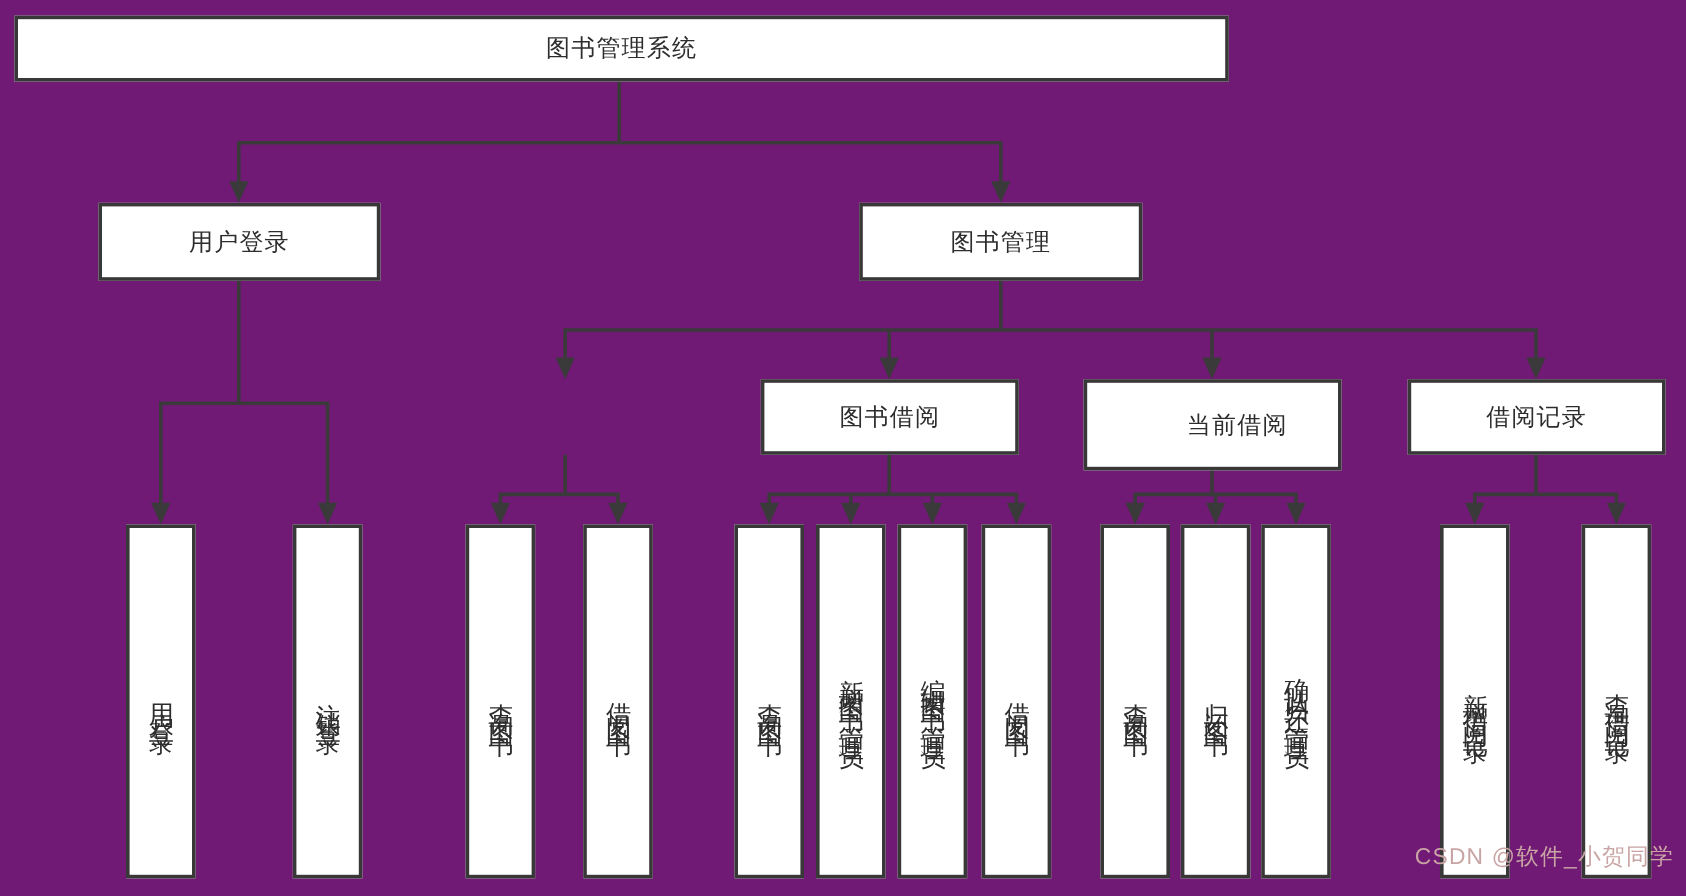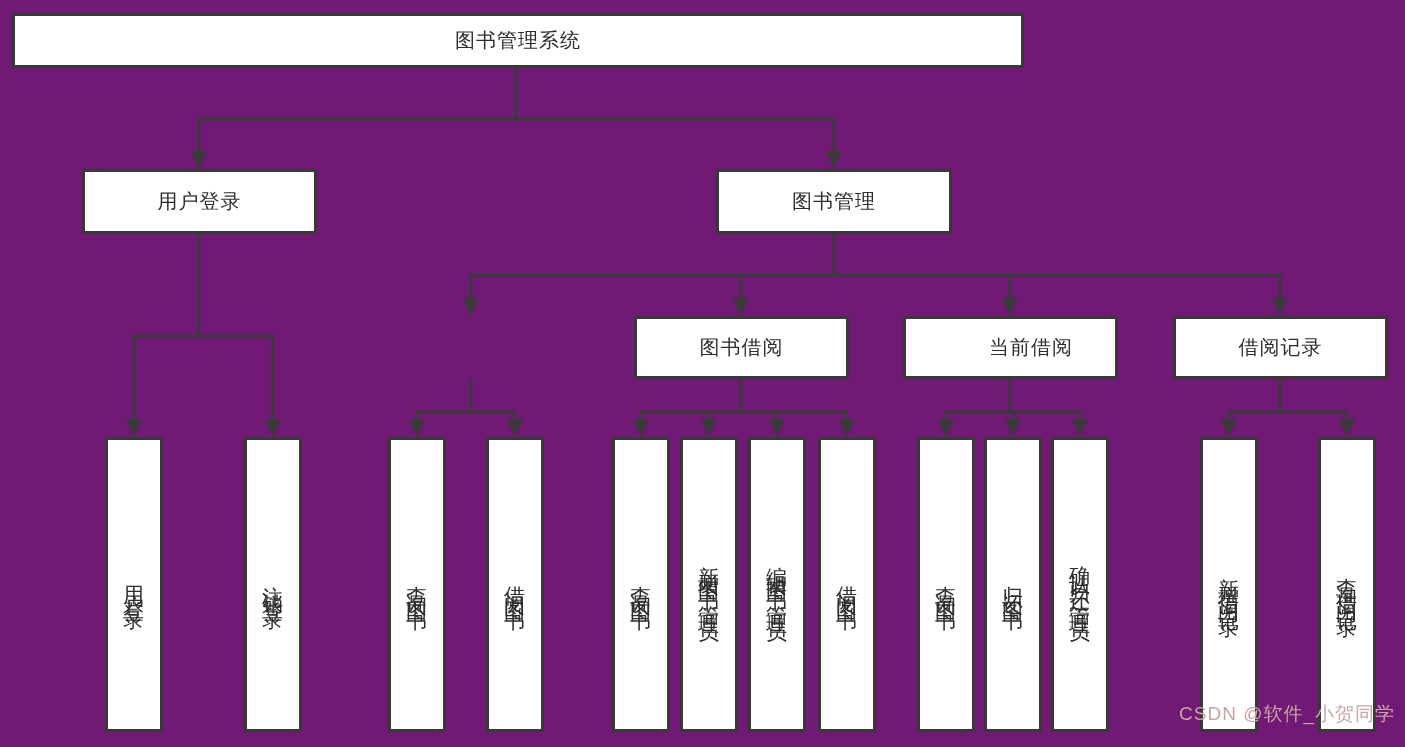--- a/index.html
+++ b/index.html
@@ -98,21 +98,21 @@
   <div class="box h-box" style="left:82px; top:169px; width:235px; height:65px;">
     <span>用户登录</span>
   </div>
   <div class="box h-box" style="left:716px; top:169px; width:236px; height:65px;">
     <span>图书管理</span>
   </div>
 
   <div class="box h-box" style="left:634px; top:316px; width:215px; height:63px;">
     <span>图书借阅</span>
   </div>
-  <div class="box h-box" style="left:903px; top:316px; width:215px; height:63px;padding-left:41px;">
+  <div class="box h-box" style="left:903px; top:316px; width:215px; height:76px;padding-left:41px;">
     <span>当前借阅</span>
   </div>
   <div class="box h-box" style="left:1173px; top:316px; width:215px; height:63px;">
     <span>借阅记录</span>
   </div>
 
   <div class="box v-box" style="left:105px; top:437px; width:58px; height:295px;">
     <span>用户登录</span>
   </div>
   <div class="box v-box" style="left:244px; top:437px; width:58px; height:295px;">

